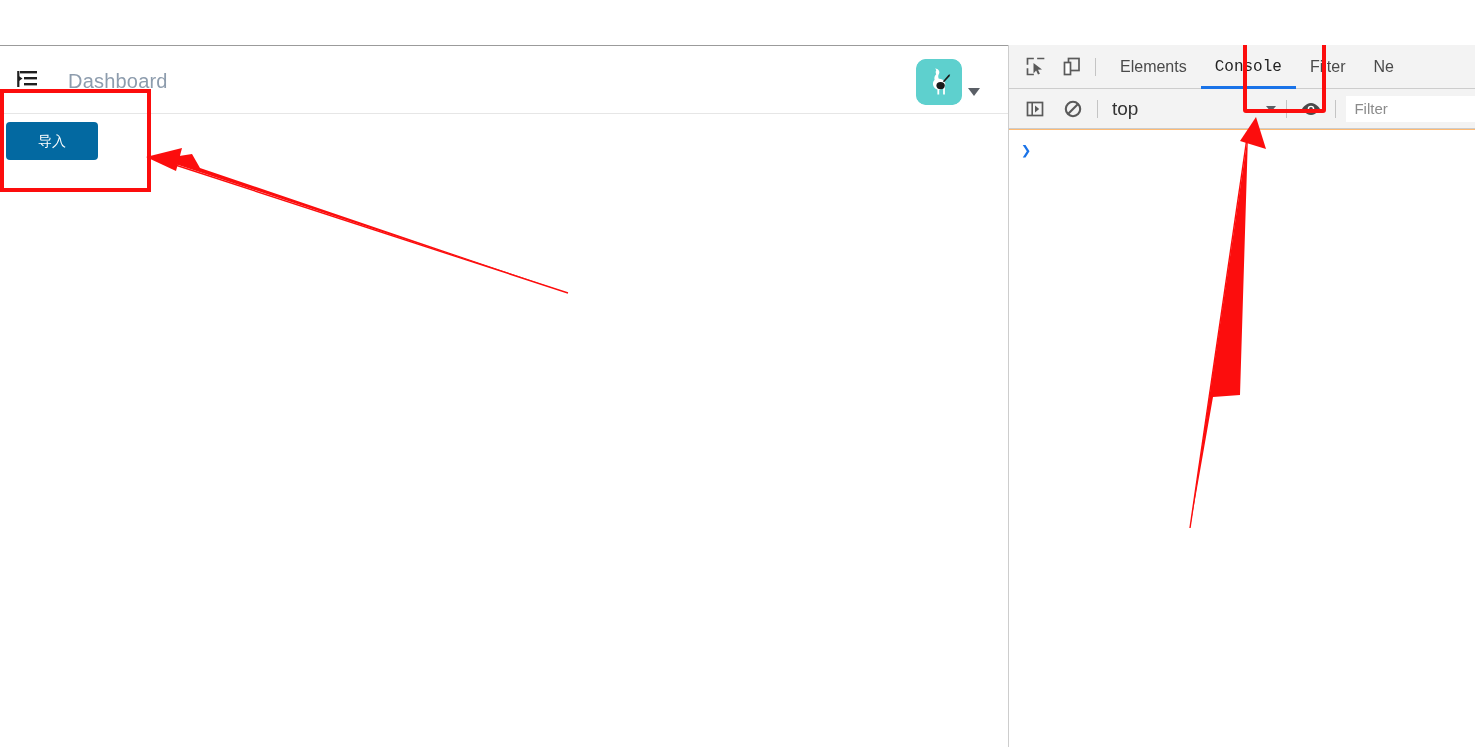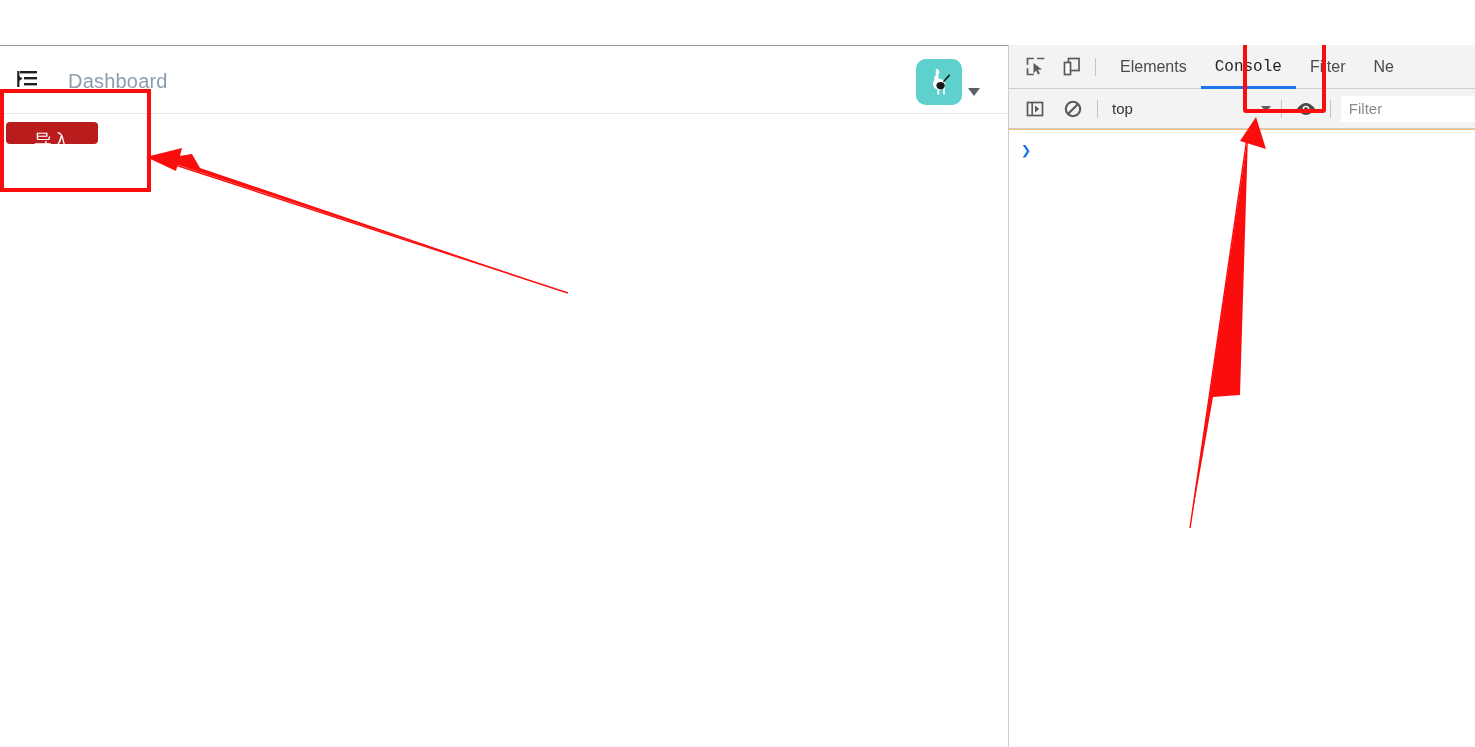--- a/index.html
+++ b/index.html
@@ -76,26 +76,26 @@
     border-right: 6px solid transparent;
     border-top: 8px solid #5a5f66;
     margin-top: 20px;
     cursor: pointer;
   }
 
   
   #import-btn {
     position: absolute;
     left: 6px; top: 76px;
-    width: 92px; height: 22px;
-    background: #b91c1c;
+    width: 92px; height: 38px;
+    background: #0369a1;
     color: #ffffff;
     border: none;
     border-radius: 4px;
-    font-size: 18px;
+    font-size: 14px;
     font-family: "Liberation Sans", sans-serif;
     cursor: pointer;
     padding: 0;
     line-height: 38px;
     text-align: center;
   }
 
   
   .anno-box {
     position: absolute;
@@ -179,21 +179,21 @@
   #dt-toolbar {
     position: relative;
     height: 40px;
     background: #f3f3f3;
     border-bottom: 1px solid #cdcdcd;
     display: flex;
     align-items: center;
     box-sizing: border-box;
   }
   #dt-ctx {
-    font-size: 15px;
+    font-size: 19px;
     color: #333333;
     margin-left: 4px;
     cursor: pointer;
     white-space: nowrap;
   }
   #dt-ctx-caret {
     width: 0; height: 0;
     border-left: 5px solid transparent;
     border-right: 5px solid transparent;
     border-top: 6px solid #5a5f66;

